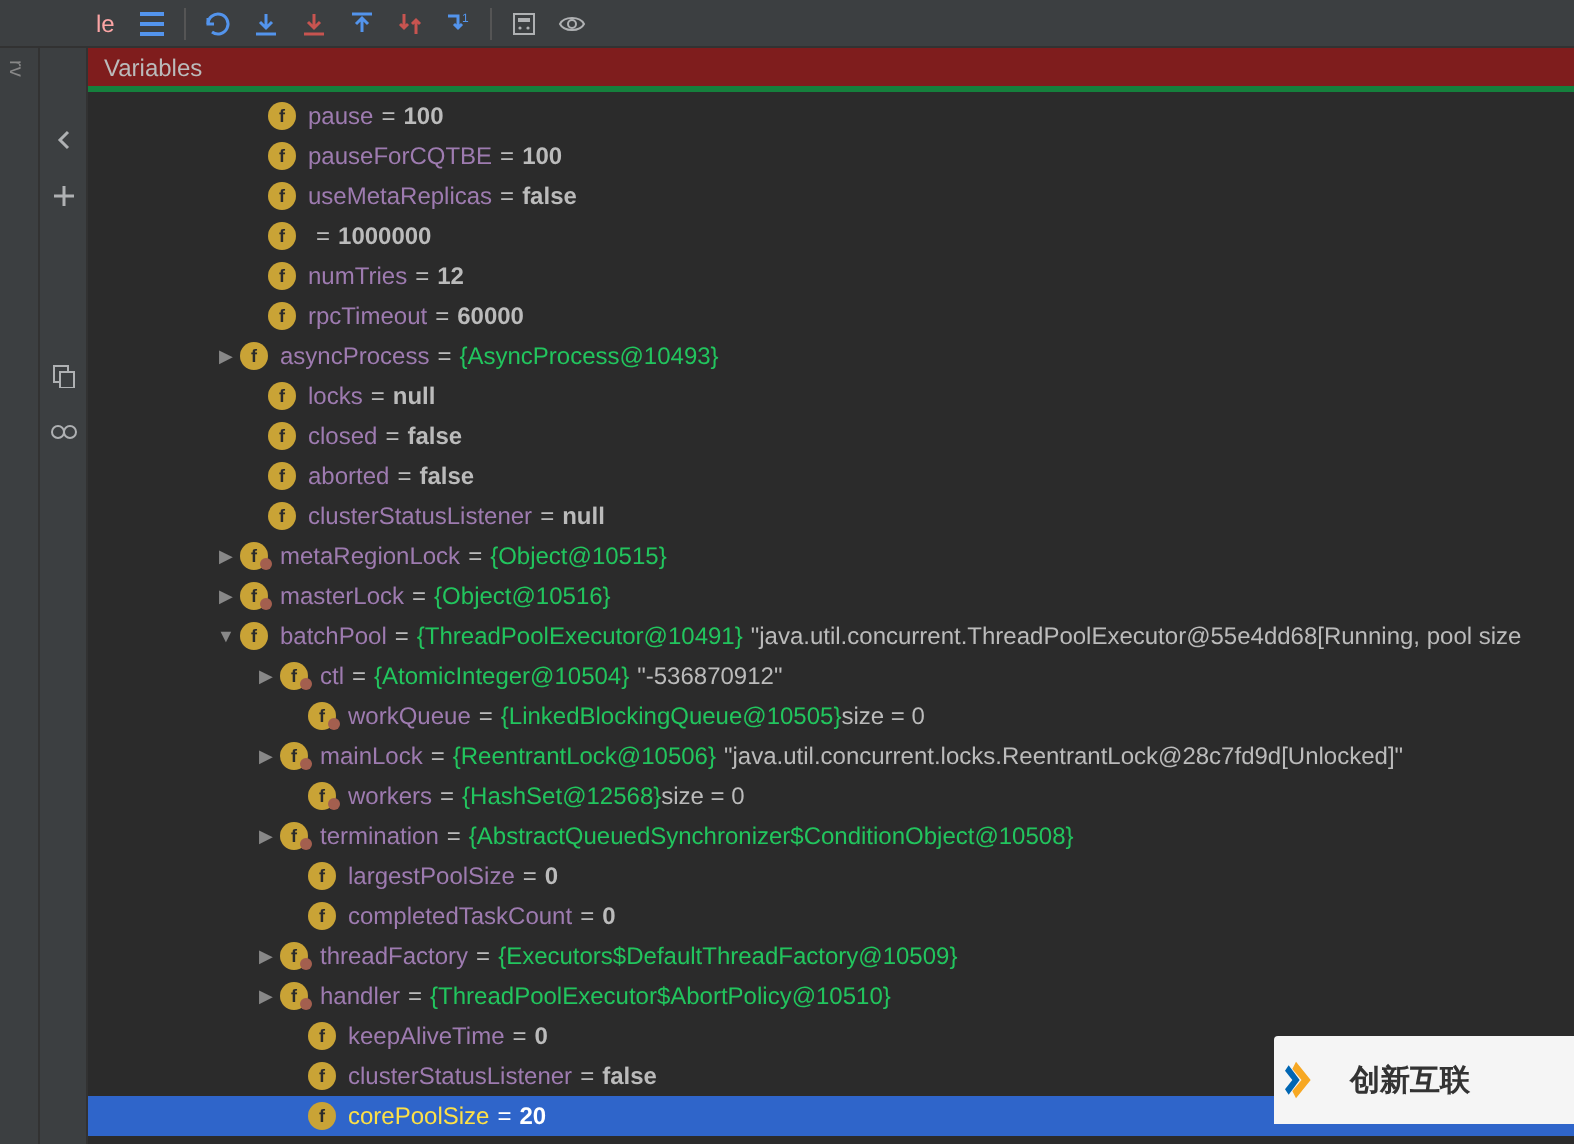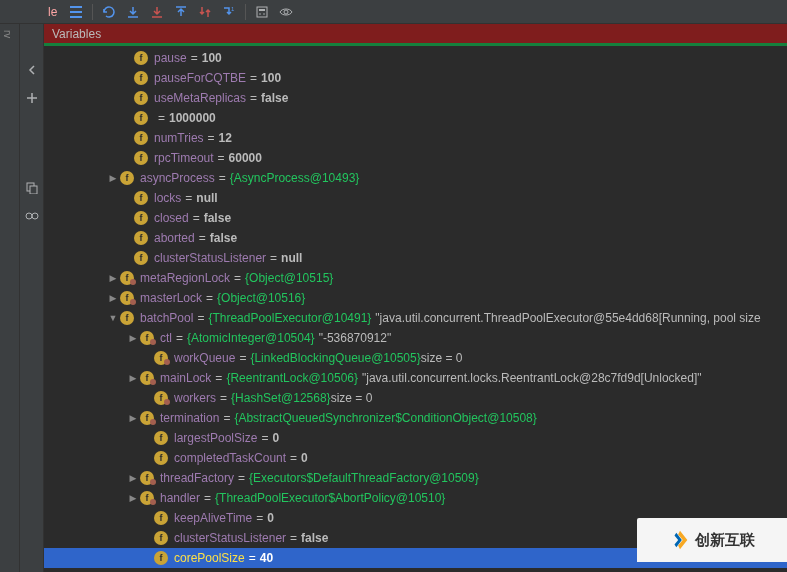--- a/index.html
+++ b/index.html
@@ -148,22 +148,21 @@
 .val-str { color: #bbbbbb; }
 .logo-overlay {
   position: absolute;
   right: 0;
   bottom: 10px;
   width: 150px;
   height: 44px;
   background: #f5f5f5;
   display: flex;
   align-items: center;
-  justify-content: center;
-  gap: 4px;
+  gap: 16px;
   border-top-left-radius: 2px;
 }
 .logo-mark {
   width: 22px;
   height: 22px;
   position: relative;
 }
 .logo-mark svg { width: 22px; height: 22px; }
 .logo-text {
   color: #333;
@@ -505,21 +504,21 @@
           <span class="eq">=</span>
           <span class="val-num">false</span>
         </div>
 
       <div class="tree-row selected">
           <span class="indent" style="width:92px"></span>
           <span class="arrow"></span>
           <span class="icon-f">f</span>
           <span class="var-name" style="color:#fde047">corePoolSize</span>
           <span class="eq" style="color:#fff">=</span>
-          <span class="val-num" style="color:#fff">40</span>
+          <span class="val-num" style="color:#fff">20</span>
         </div>
 
     </div>
   </div>
 </div>
 
 <div class="logo-overlay">
   <div class="logo-mark">
     <svg viewBox="0 0 24 24">
         <path d="M12 2 L20 12 L12 22 L10 18 L15 12 L10 6 Z" fill="#f7a823"></path>

